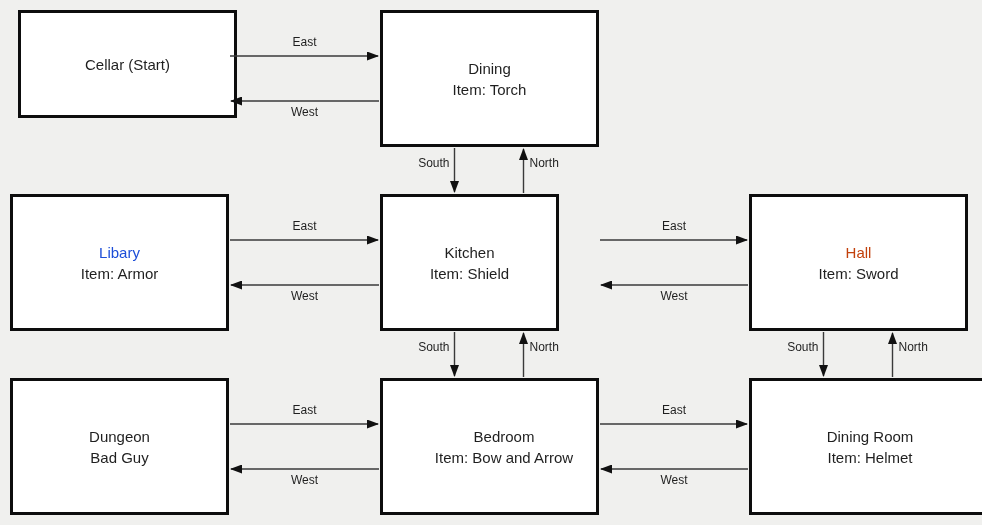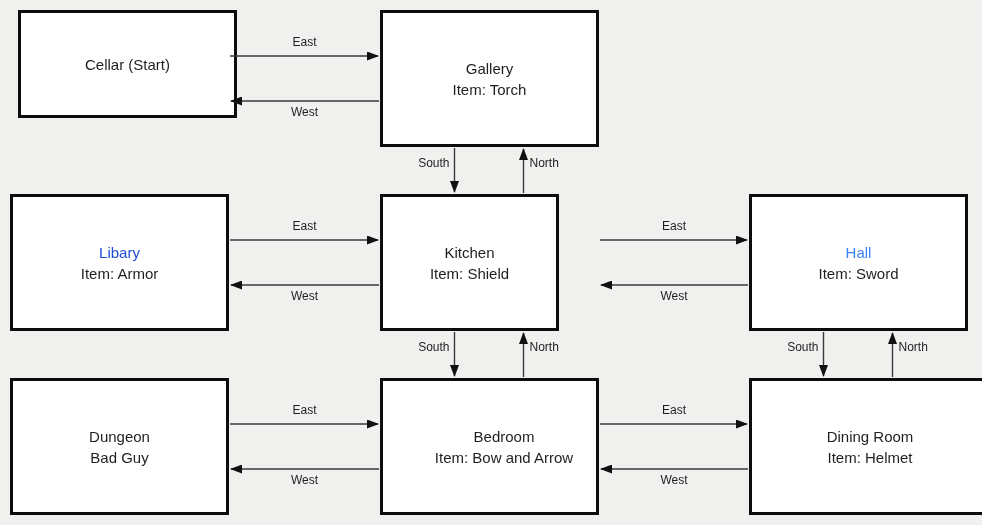--- a/index.html
+++ b/index.html
@@ -51,33 +51,33 @@
   }
 </style>
 </head>
 <body>
 
 <div id="stage" style="background: rgb(240, 240, 238);">
     <div class="room" style="left: 10px; top: 10px; width: 219px; height: 108px; border-color: rgb(13, 13, 13); background: rgb(255, 255, 255); margin-left: 8px;">
       <div class="room-line" style="color: rgb(31, 31, 31);">Cellar (Start)</div>
     </div>
     <div class="room" style="left: 380px; top: 10px; width: 219px; height: 137px; border-color: rgb(13, 13, 13); background: rgb(255, 255, 255);">
-      <div class="room-line" style="color: rgb(31, 31, 31);">Gallery</div>
+      <div class="room-line" style="color: rgb(31, 31, 31);">Dining</div>
       <div class="room-line" style="color: rgb(31, 31, 31);">Item: Torch</div>
     </div>
     <div class="room" style="left: 10px; top: 194px; width: 219px; height: 137px; border-color: rgb(13, 13, 13); background: rgb(255, 255, 255);">
       <div class="room-line" style="color: #1d4ed8;">Libary</div>
       <div class="room-line" style="color: rgb(31, 31, 31);">Item: Armor</div>
     </div>
     <div class="room" style="left: 380px; top: 194px; width: 179px; height: 137px; border-color: rgb(13, 13, 13); background: rgb(255, 255, 255);">
       <div class="room-line" style="color: rgb(31, 31, 31);">Kitchen</div>
       <div class="room-line" style="color: rgb(31, 31, 31);">Item: Shield</div>
     </div>
     <div class="room" style="left: 749px; top: 194px; width: 219px; height: 137px; border-color: rgb(13, 13, 13); background: rgb(255, 255, 255);">
-      <div class="room-line" style="color: #3b82f6;">Hall</div>
+      <div class="room-line" style="color: #c2410c;">Hall</div>
       <div class="room-line" style="color: rgb(31, 31, 31);">Item: Sword</div>
     </div>
     <div class="room" style="left: 10px; top: 378px; width: 219px; height: 137px; border-color: rgb(13, 13, 13); background: rgb(255, 255, 255);">
       <div class="room-line" style="color: rgb(31, 31, 31);">Dungeon</div>
       <div class="room-line" style="color: rgb(31, 31, 31);">Bad Guy</div>
     </div>
     <div class="room" style="left: 380px; top: 378px; width: 219px; height: 137px; border-color: rgb(13, 13, 13); background: rgb(255, 255, 255); padding-left: 29px;">
       <div class="room-line" style="color: rgb(31, 31, 31);">Bedroom</div>
       <div class="room-line" style="color: rgb(31, 31, 31);">Item: Bow and Arrow</div>
     </div>

